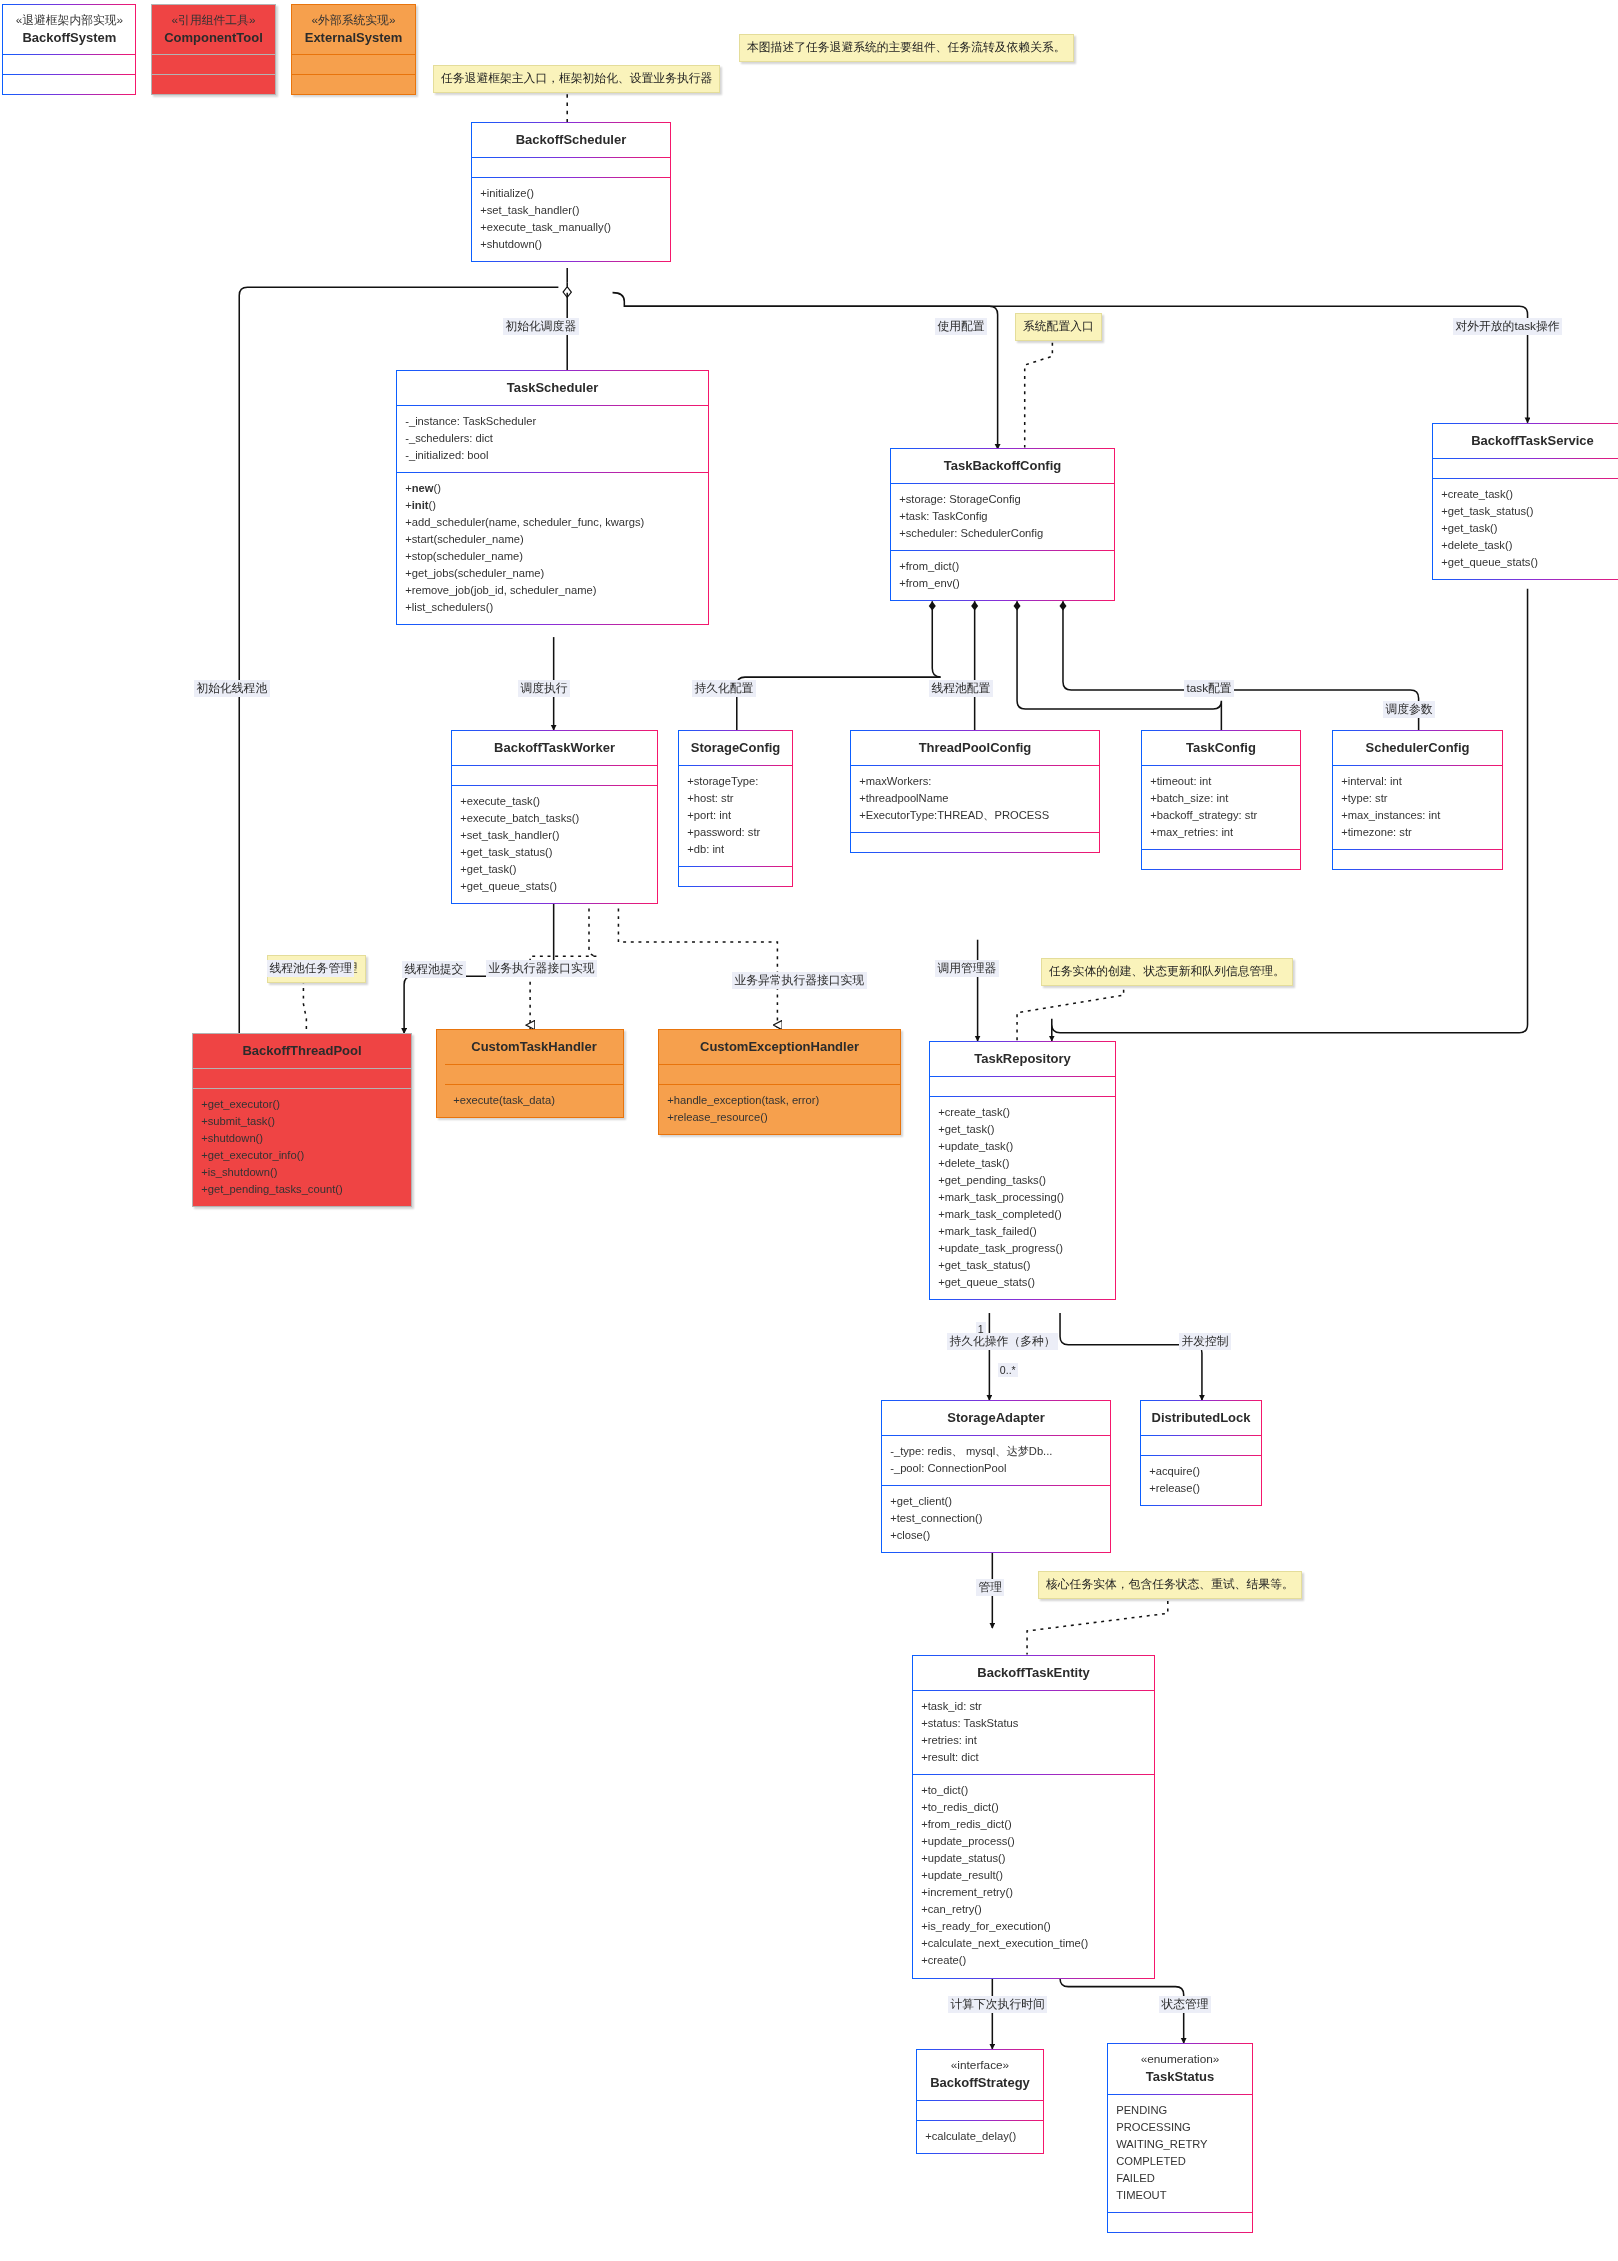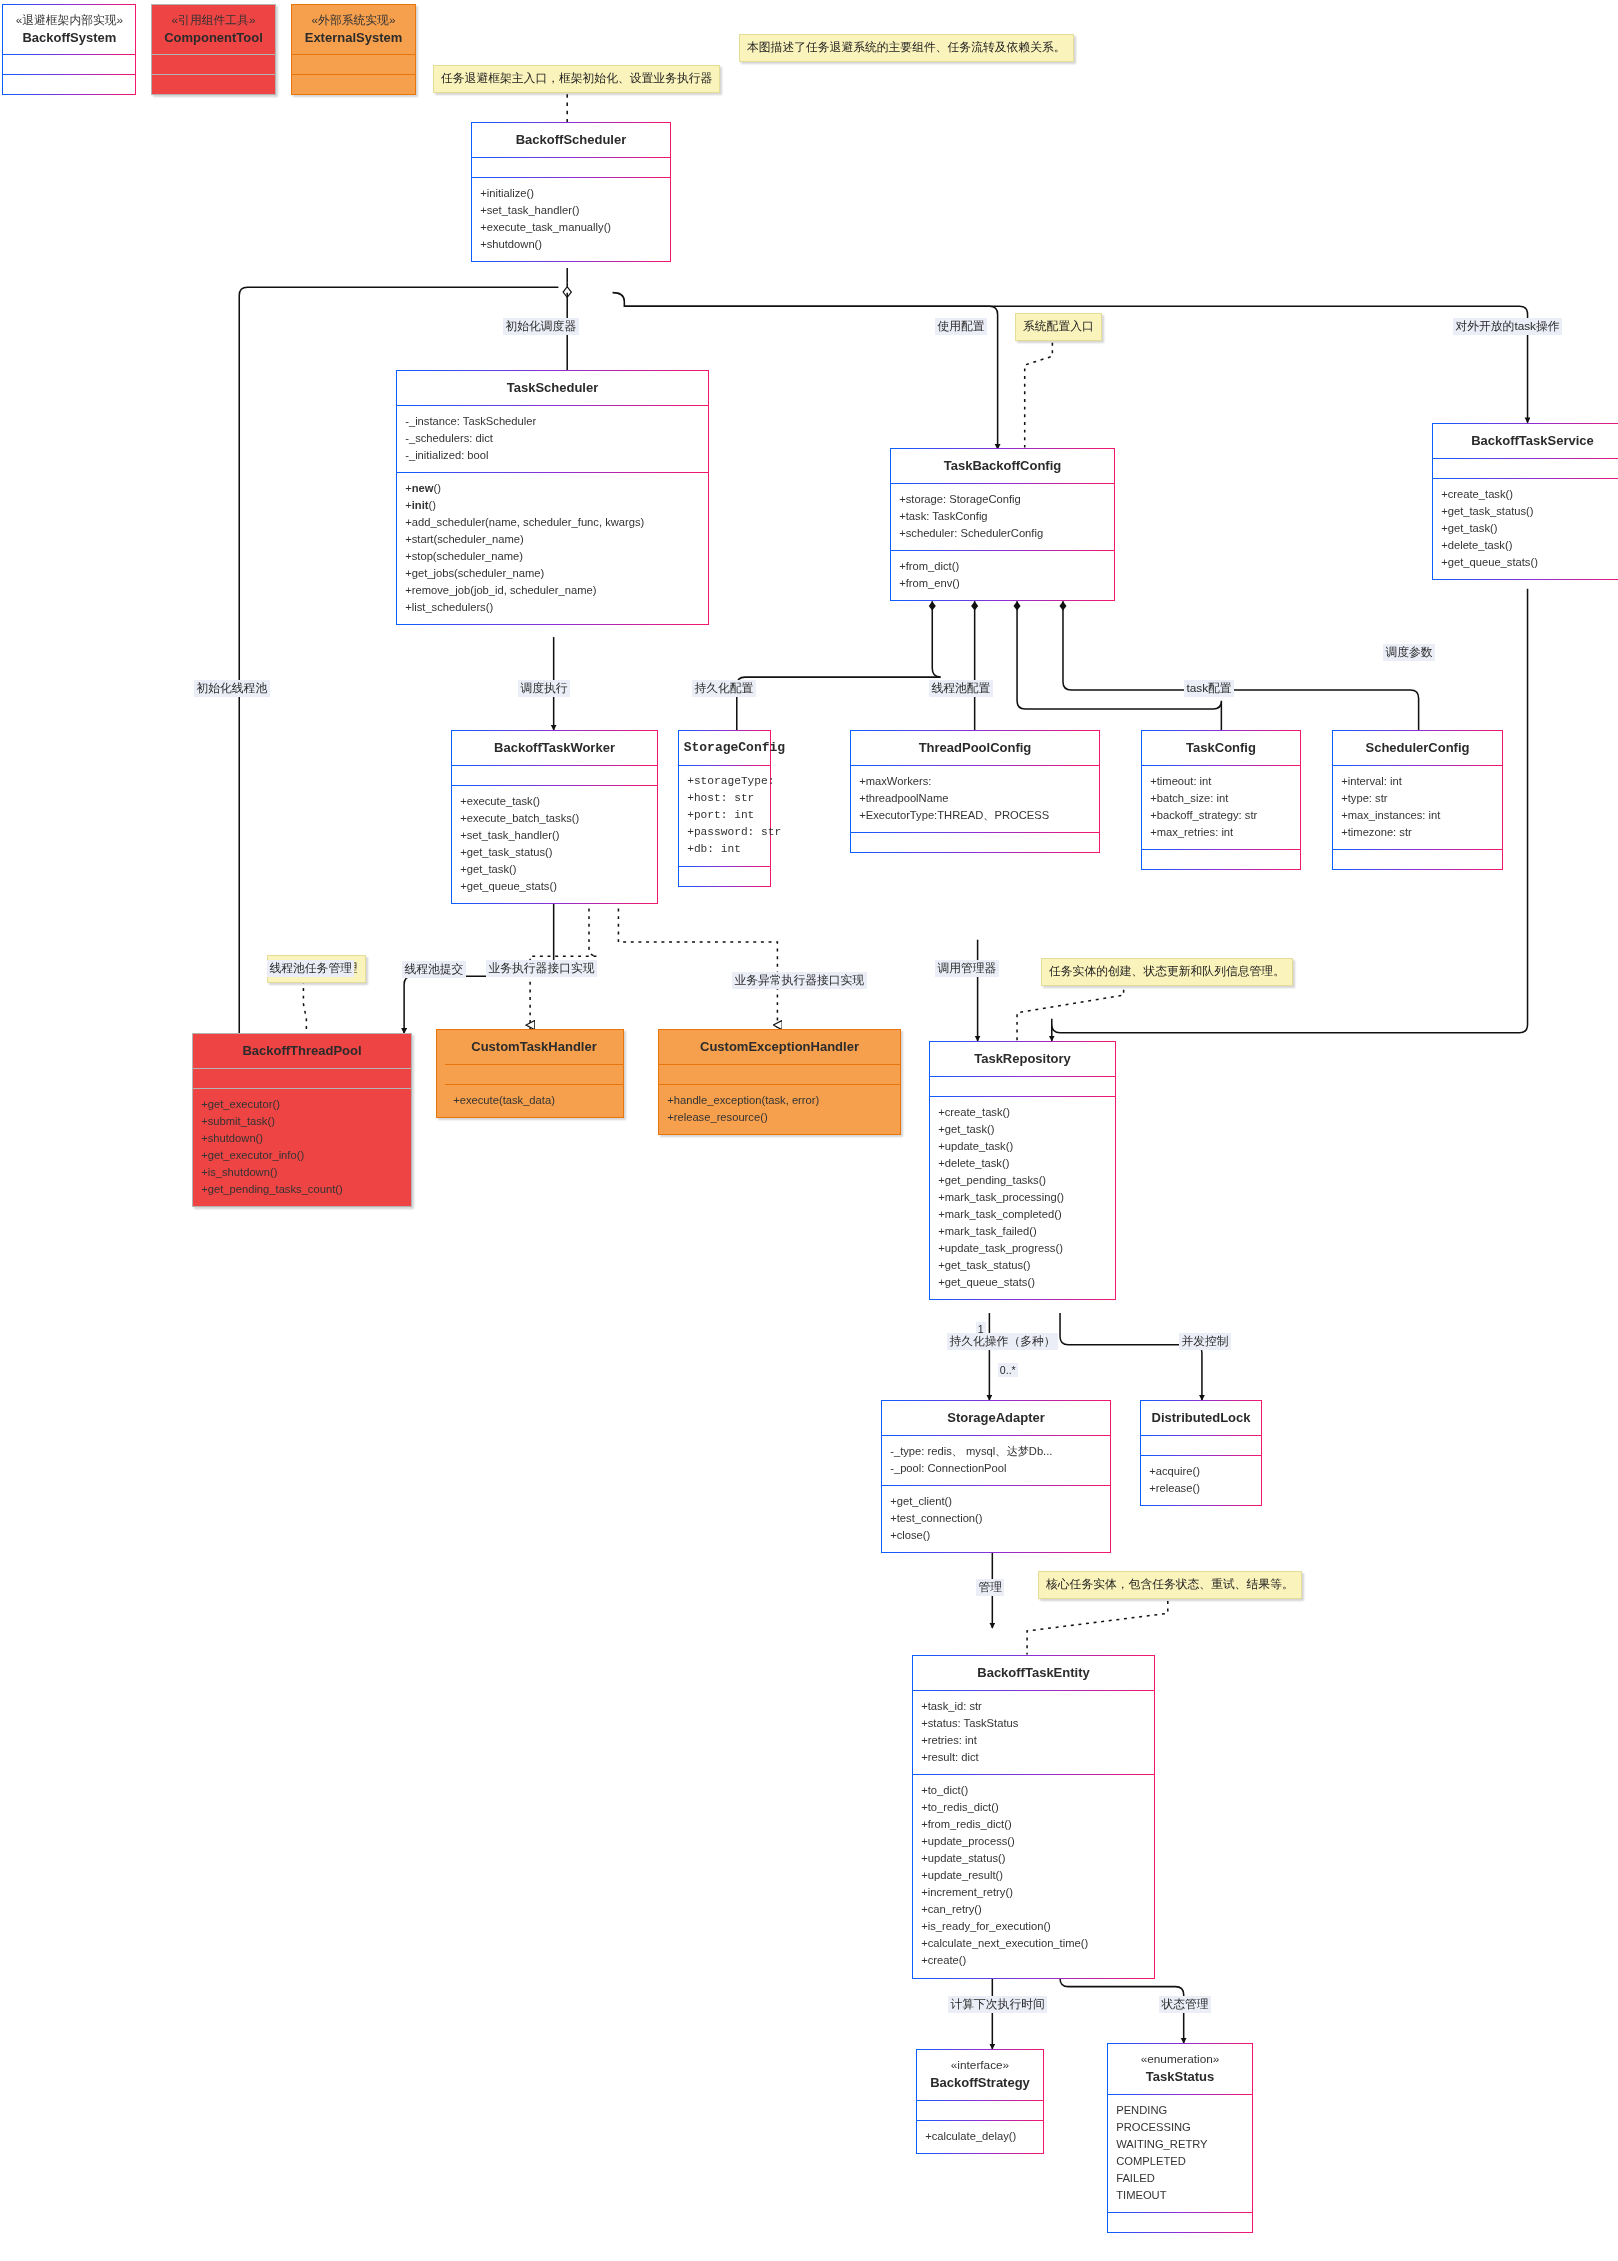--- a/index.html
+++ b/index.html
@@ -149,21 +149,21 @@
   <div class="note" style="left:1038px;top:1571px;">核心任务实体，包含任务状态、重试、结果等。</div>
 
   <div class="elabel" style="left:503px;top:318px;">初始化调度器</div>
   <div class="elabel" style="left:935px;top:318px;">使用配置</div>
   <div class="elabel" style="left:1453px;top:318px;">对外开放的task操作</div>
   <div class="elabel" style="left:194px;top:680px;">初始化线程池</div>
   <div class="elabel" style="left:518px;top:680px;">调度执行</div>
   <div class="elabel" style="left:692px;top:680px;">持久化配置</div>
   <div class="elabel" style="left:929px;top:680px;">线程池配置</div>
   <div class="elabel" style="left:1184px;top:680px;">task配置</div>
-  <div class="elabel" style="left:1383px;top:644px;">调度参数</div>
+  <div class="elabel" style="left:1383px;top:701px;">调度参数</div>
   <div class="elabel" style="left:267px;top:960px;">线程池任务管理</div>
   <div class="elabel" style="left:402px;top:961px;">线程池提交</div>
   <div class="elabel" style="left:486px;top:960px;">业务执行器接口实现</div>
   <div class="elabel" style="left:708px;top:972px;margin-left:24px;">业务异常执行器接口实现</div>
   <div class="elabel" style="left:935px;top:960px;">调用管理器</div>
   <div class="elabel" style="left:947px;top:1333px;">持久化操作（多种）</div>
   <div class="elabel" style="left:1179px;top:1333px;">并发控制</div>
   <div class="elabel" style="left:976px;top:1579px;">管理</div>
   <div class="elabel" style="left:948px;top:1996px;">计算下次执行时间</div>
   <div class="elabel" style="left:1159px;top:1996px;">状态管理</div>
@@ -242,21 +242,21 @@
     <div class="sec methsec">
         <div class="row">+execute_task()</div>
         <div class="row">+execute_batch_tasks()</div>
         <div class="row">+set_task_handler()</div>
         <div class="row">+get_task_status()</div>
         <div class="row">+get_task()</div>
         <div class="row">+get_queue_stats()</div>
       </div>
   </div>
 
-  <div class="uml" style="left:678px;top:730px;width:93px;font-family:Liberation Mono, monospace;">
+  <div class="uml" style="left:678px;top:730px;width:115px;">
     <div class="sec titlesec">
       <div class="cname">StorageConfig</div>
     </div>
     <div class="sec attrsec">
         <div class="row">+storageType:</div>
         <div class="row">+host: str</div>
         <div class="row">+port: int</div>
         <div class="row">+password: str</div>
         <div class="row">+db: int</div>
       </div>

